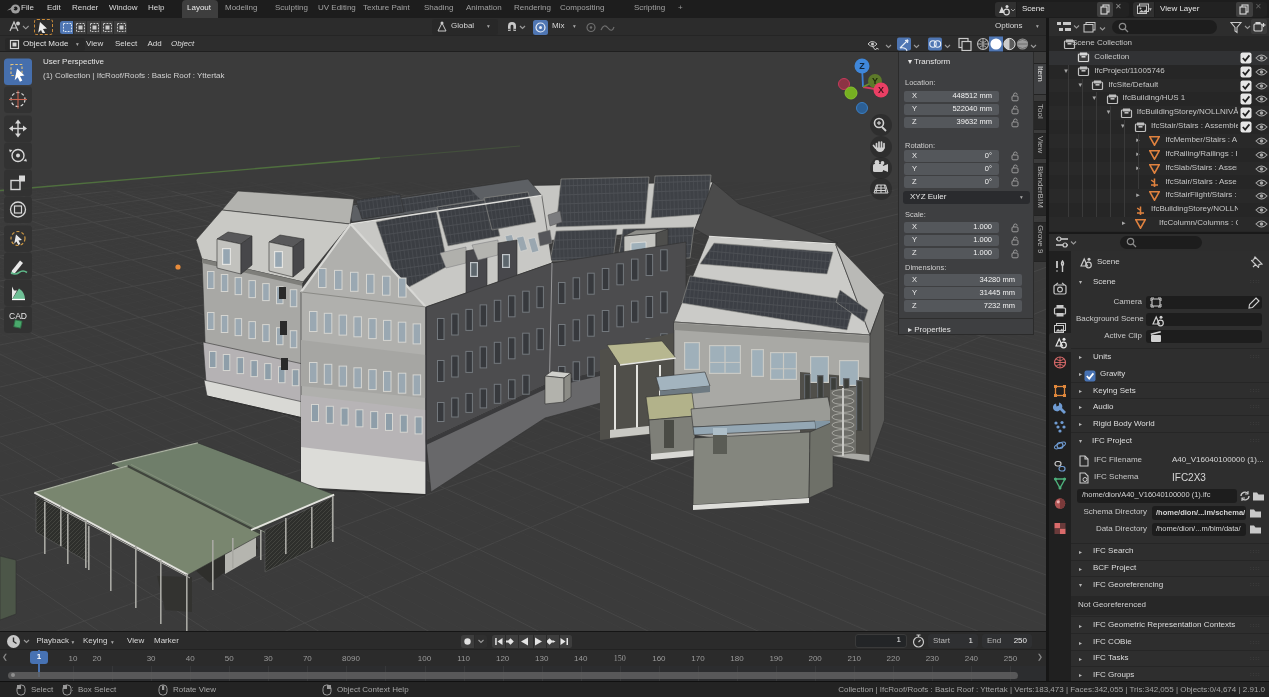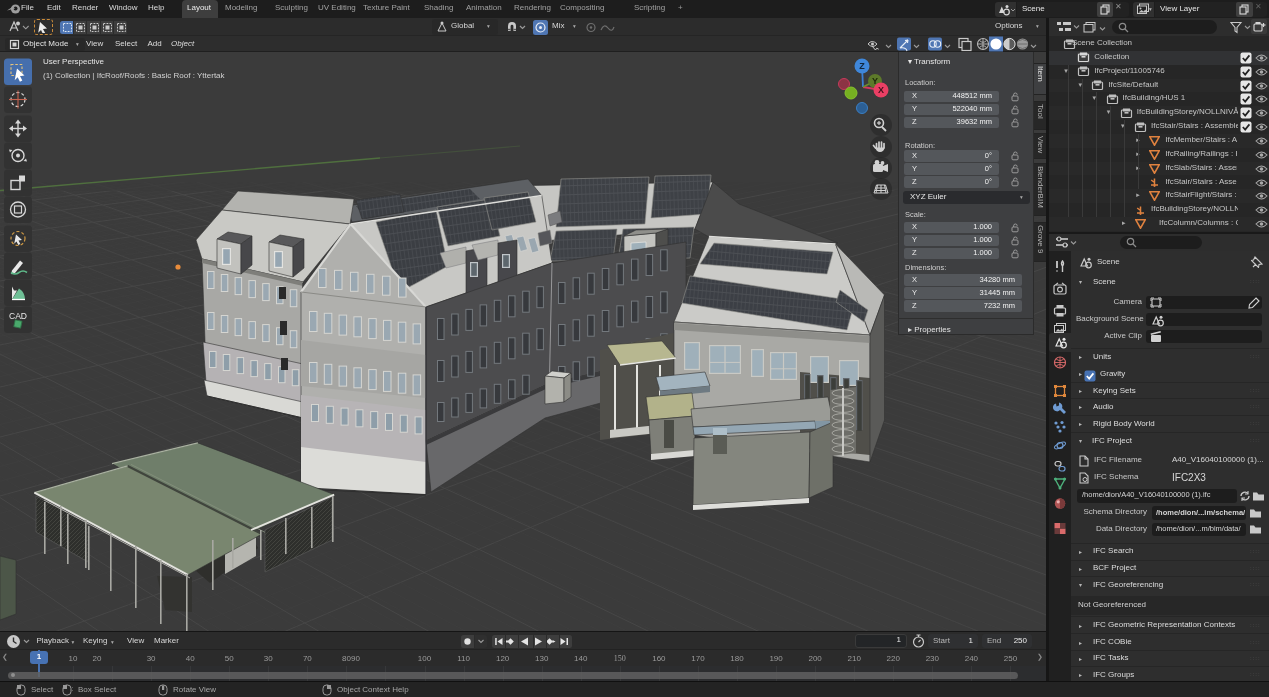--- a/index.html
+++ b/index.html
@@ -1431,12 +1431,13 @@
     <svg width="11" height="12" style="position:absolute;left:158px;top:683.5px">
       <rect x="1" y="1" width="8" height="10" rx="3.5" fill="none" stroke="#9a9a9a" stroke-width="1"></rect>
       <rect x="4" y="1.5" width="2.2" height="4.5" fill="#9a9a9a"></rect>
     </svg>
     <div class="t" style="position:absolute;left:173px;top:684.5px;font-size:8px;color:#a5a5a5;">Rotate View</div>
     <svg width="11" height="12" style="position:absolute;left:322px;top:683.5px">
       <rect x="1" y="1" width="8" height="10" rx="3.5" fill="none" stroke="#9a9a9a" stroke-width="1"></rect>
       <path d="M5 5 h4 v-4 h-4z" fill="#9a9a9a"></path>
     </svg>
     <div class="t" style="position:absolute;left:337px;top:684.5px;font-size:8px;color:#a5a5a5;">Object Context Help</div>
+    <div class="t" style="position:absolute;left:680px;top:684.5px;width:585px;font-size:8px;color:#a5a5a5;text-align:right;">Collection | IfcRoof/Roofs : Basic Roof : Yttertak | Verts:183,473 | Faces:342,055 | Tris:342,055 | Objects:0/4,674 | 2.91.0</div>
   </div>
 </body></html>

